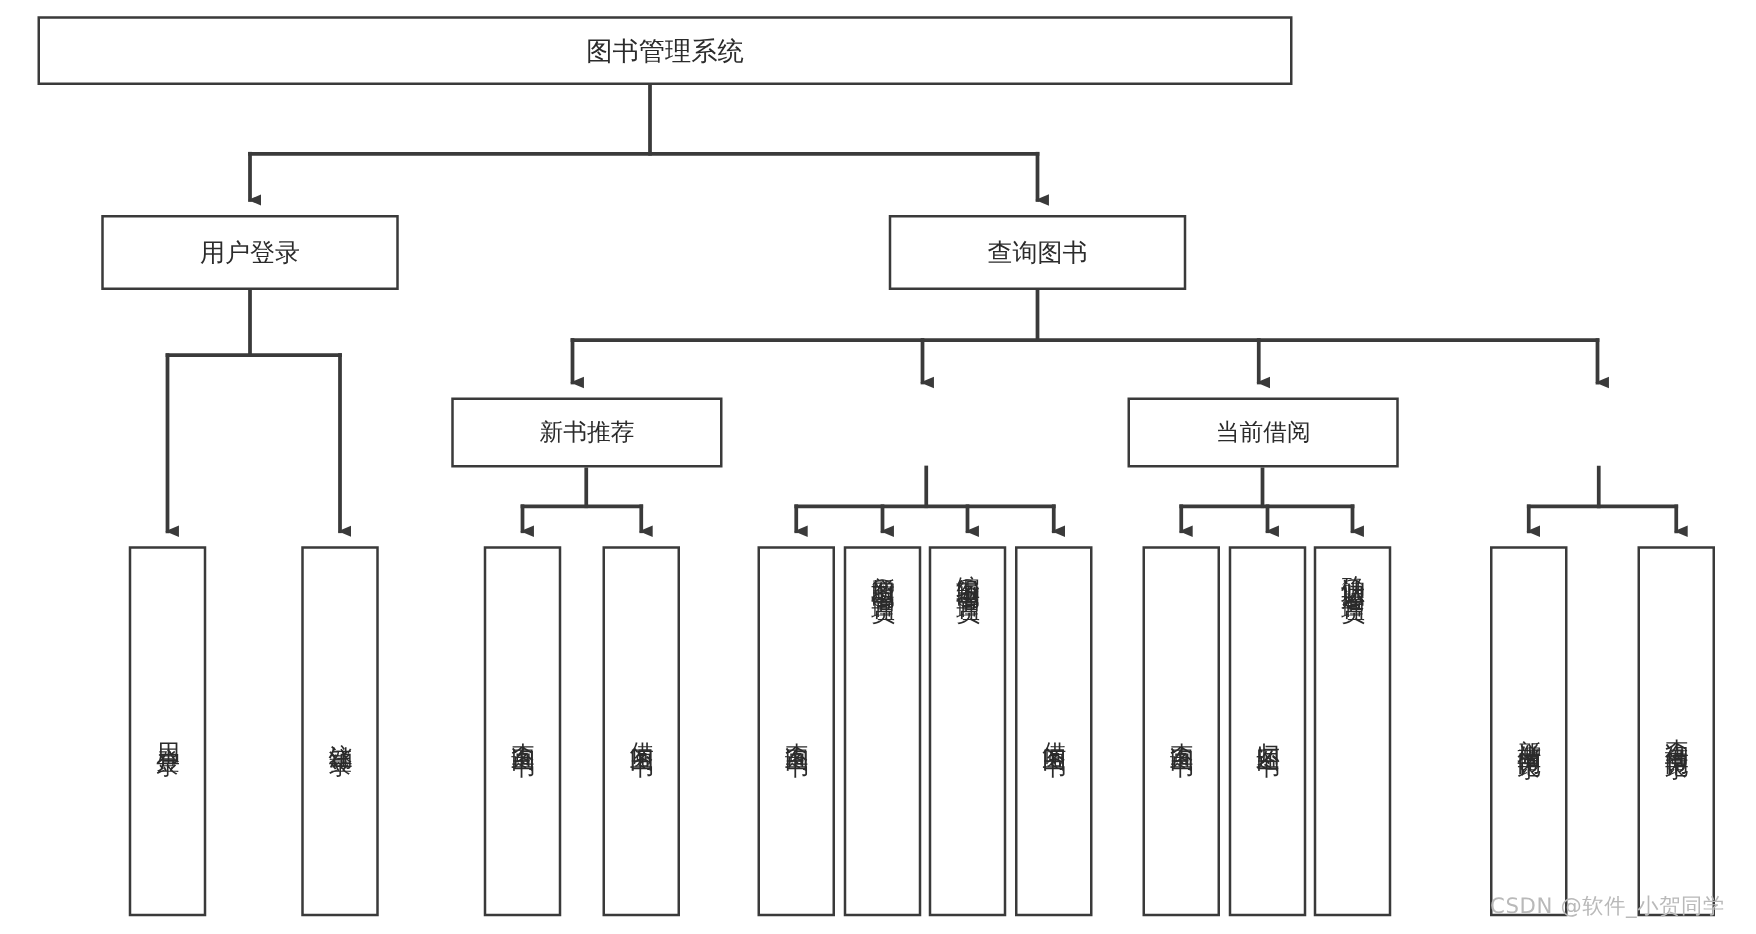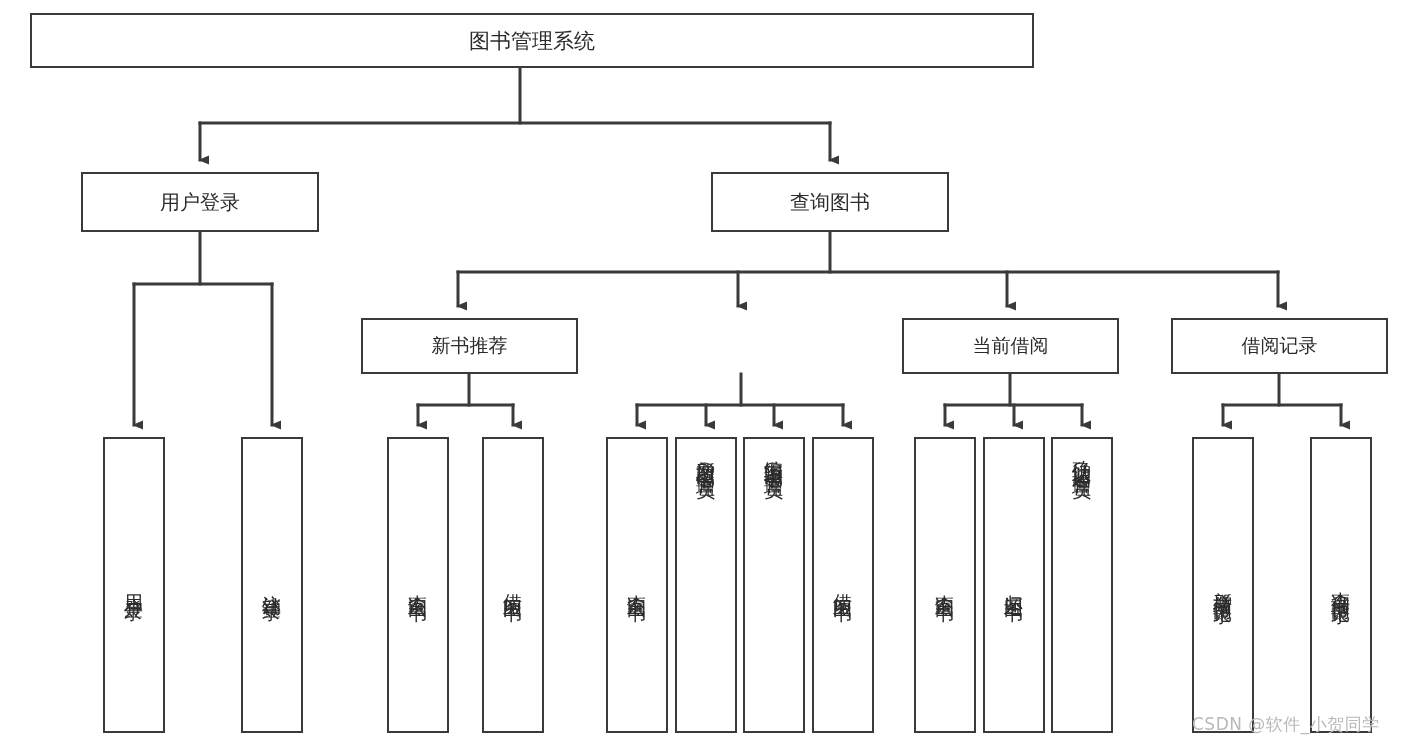--- a/index.html
+++ b/index.html
@@ -141,23 +141,20 @@
   <div class="node lvl1" style="left:711px; top:172px; width:238px; height:60px;">
     <span>查询图书</span>
   </div>
 
   <div class="node lvl2" style="left:361px; top:318px; width:217px; height:56px;">
     <span>新书推荐</span>
   </div>
   <div class="node lvl2" style="left:902px; top:318px; width:217px; height:56px;">
     <span>当前借阅</span>
   </div>
-  <div class="node lvl2" style="left:1171px; top:318px; width:217px; height:56px;">
-    <span>借阅记录</span>
-  </div>
 
   <div class="node leaf centered" style="left:103px; top:437px; width:62px; height:296px;">
     <span class="vlabel">用户登录</span>
   </div>
   <div class="node leaf centered" style="left:241px; top:437px; width:62px; height:296px;">
     <span class="vlabel">注销登录</span>
   </div>
 
   <div class="node leaf centered" style="left:387px; top:437px; width:62px; height:296px;">
     <span class="vlabel">查询图书</span>

